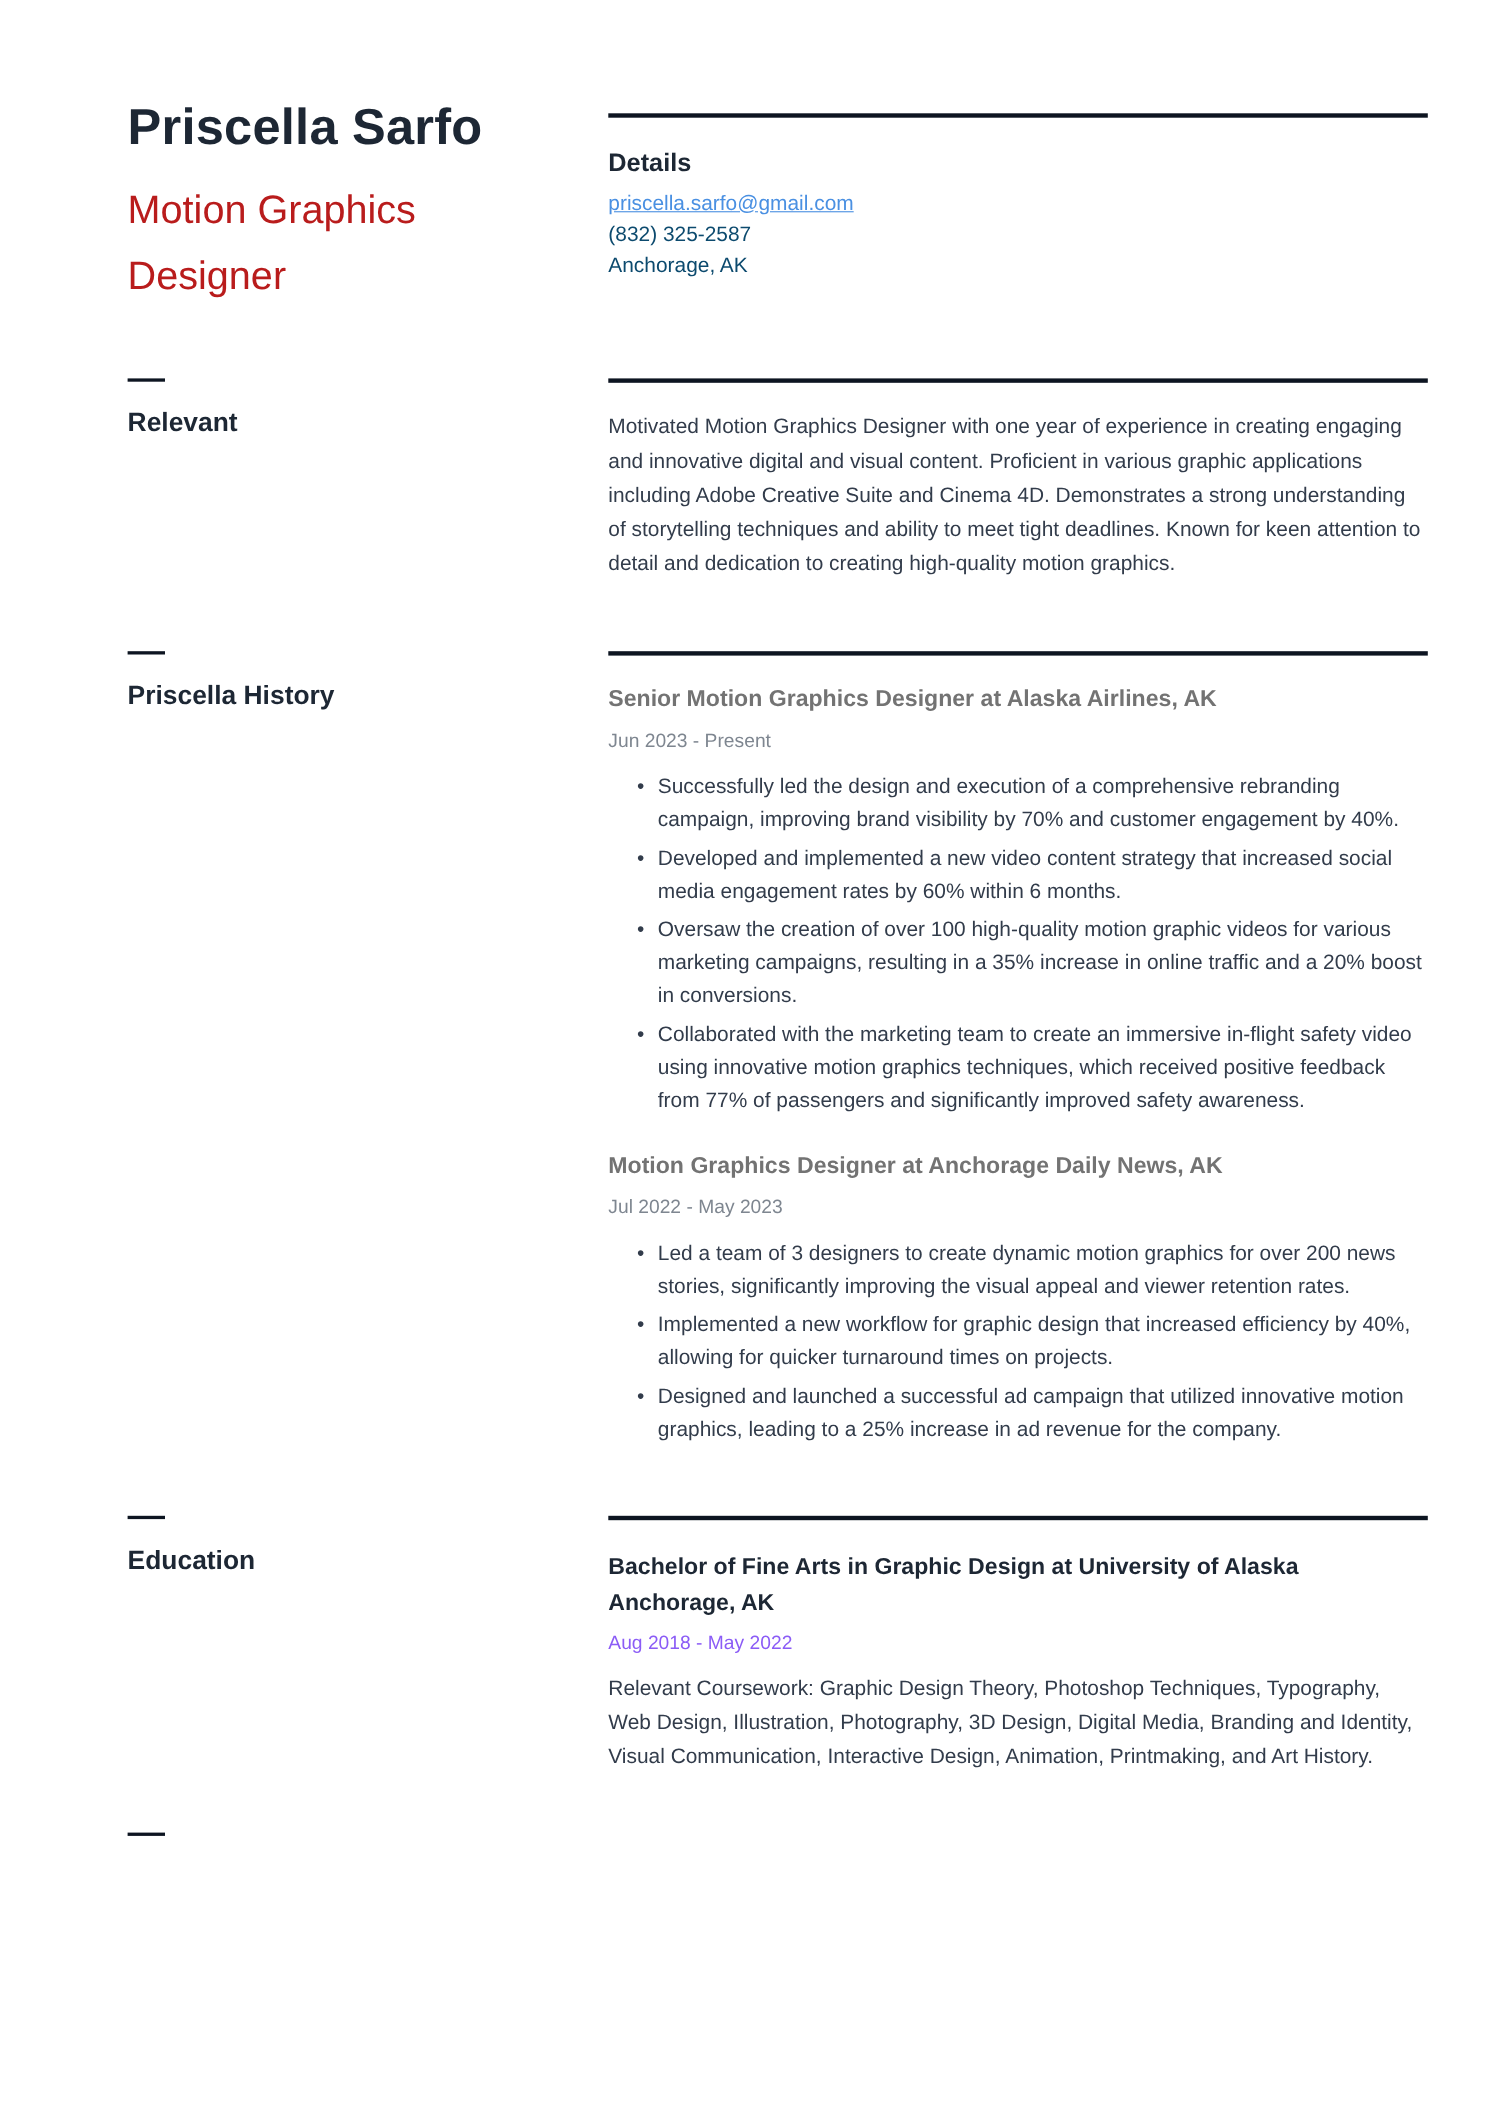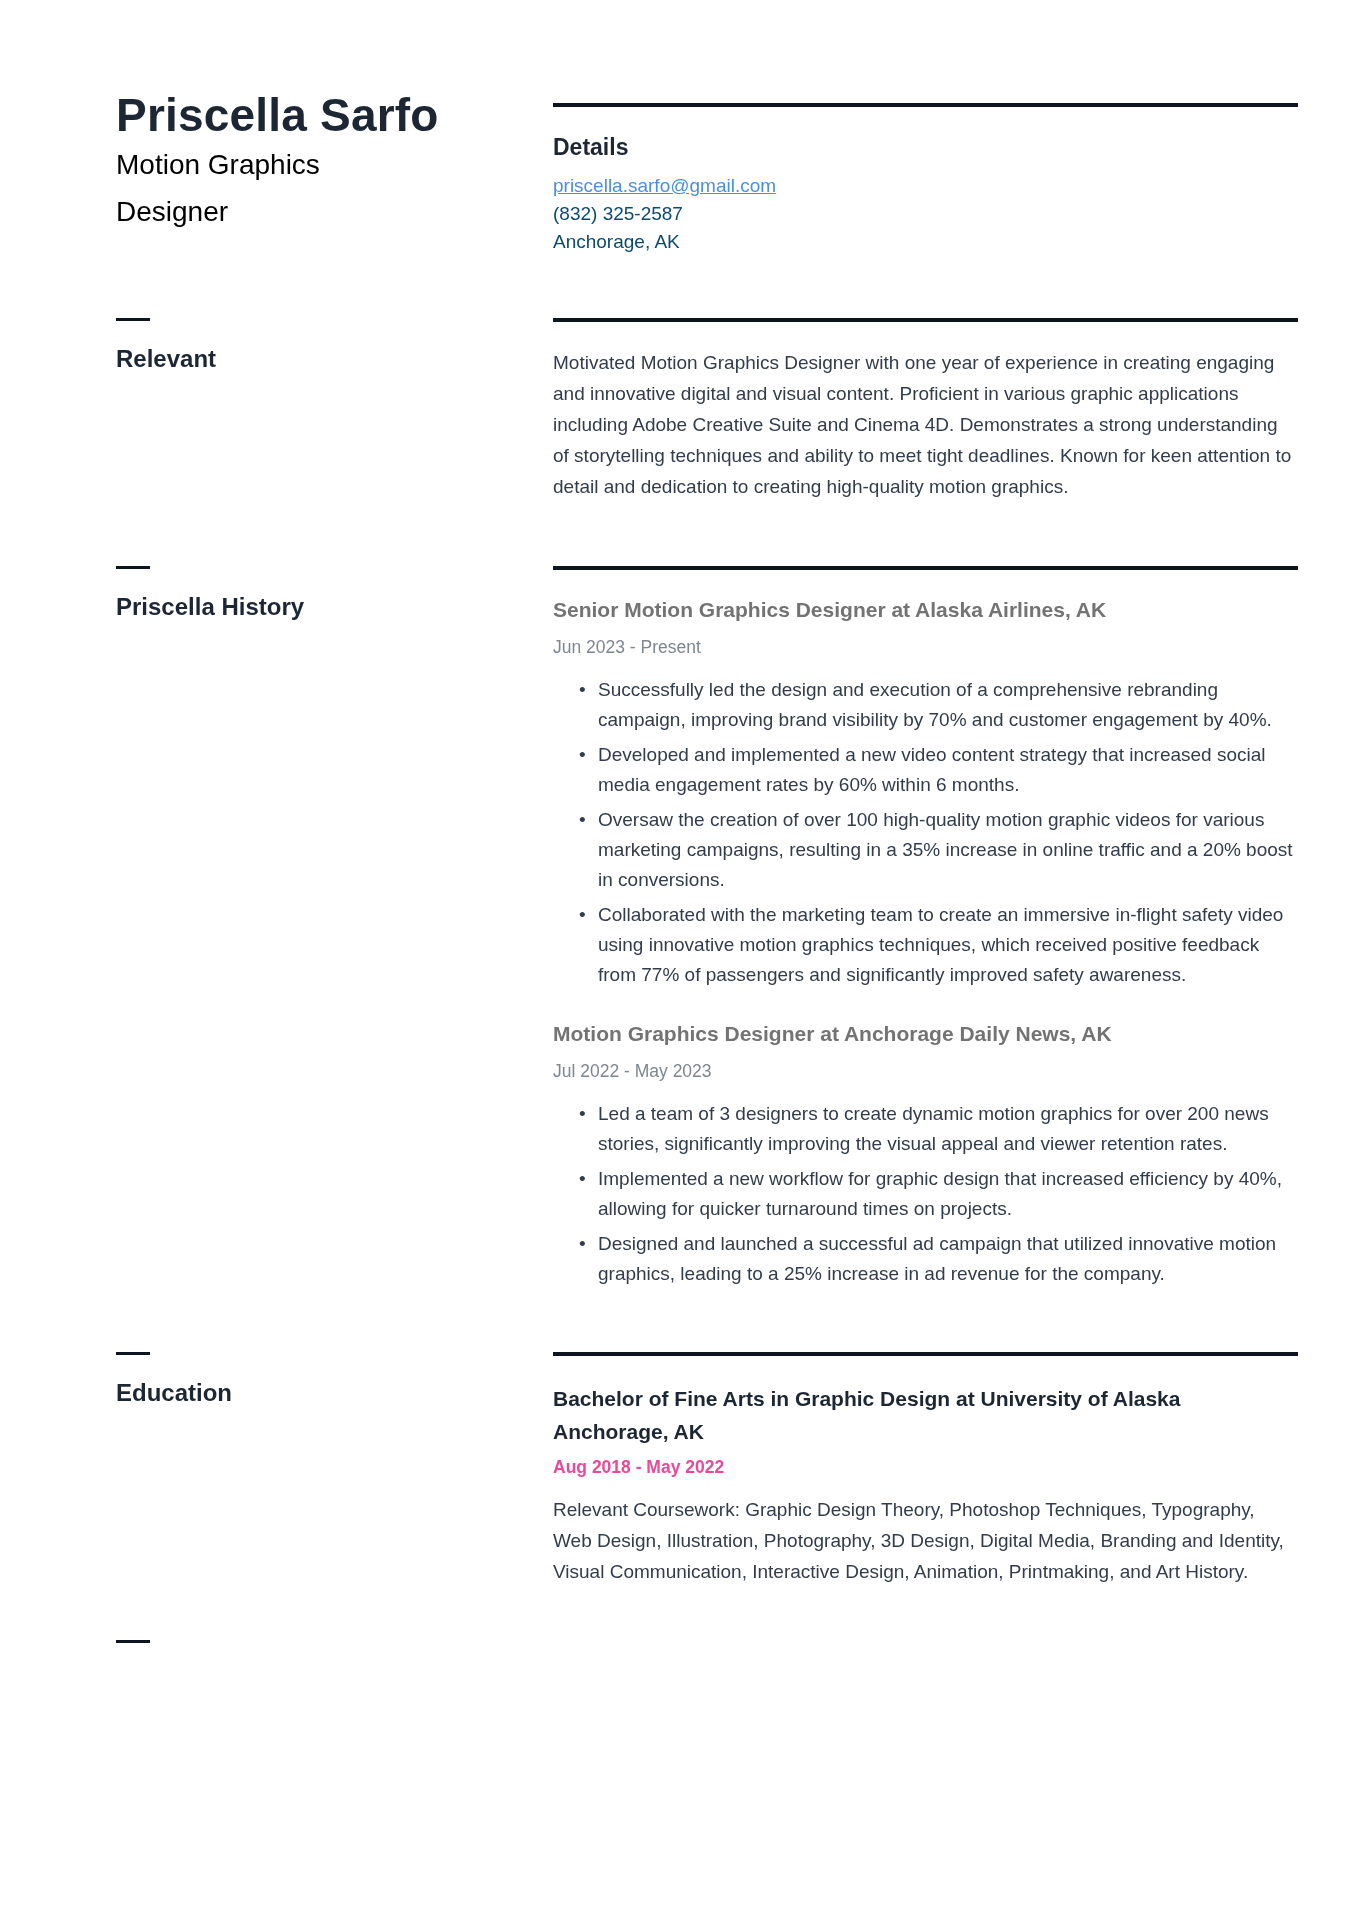--- a/index.html
+++ b/index.html
@@ -29,25 +29,25 @@
   
   .person-name {
     margin: 0;
     font-size: 46px;
     line-height: 1.1;
     font-weight: bold;
     color: #1d2734;
     letter-spacing: 0.2px;
   }
   .person-subtitle {
-    margin-top: 0;
+    margin-top: 20px;
     max-width: 320px;
-    font-size: 28px;
+    font-size: 36px;
     line-height: 1.68;
-    color: #000000;
+    color: #b91c1c;
   }
   .header-row .col-right { padding-top: 13px; }
 
   
   .hrule {
     width: 100%;
     height: 4px;
     background: #0d1521;
   }
   .dash {
@@ -135,22 +135,21 @@
     margin: 26px 0 0 0;
     font-size: 21px;
     line-height: 33px;
     font-weight: bold;
     color: #1d2734;
   }
   .edu-dates {
     margin-top: 8px;
     font-size: 17.5px;
     line-height: 22px;
-    color: #ec4899;
-    font-weight: bold;
+    color: #8b5cf6;
   }
   .edu-desc { margin-top: 16px; }
 
   .bottom-dash-wrap { margin-top: 53px; }
 </style>
 </head>
 <body>
 
 <div class="page">
 

